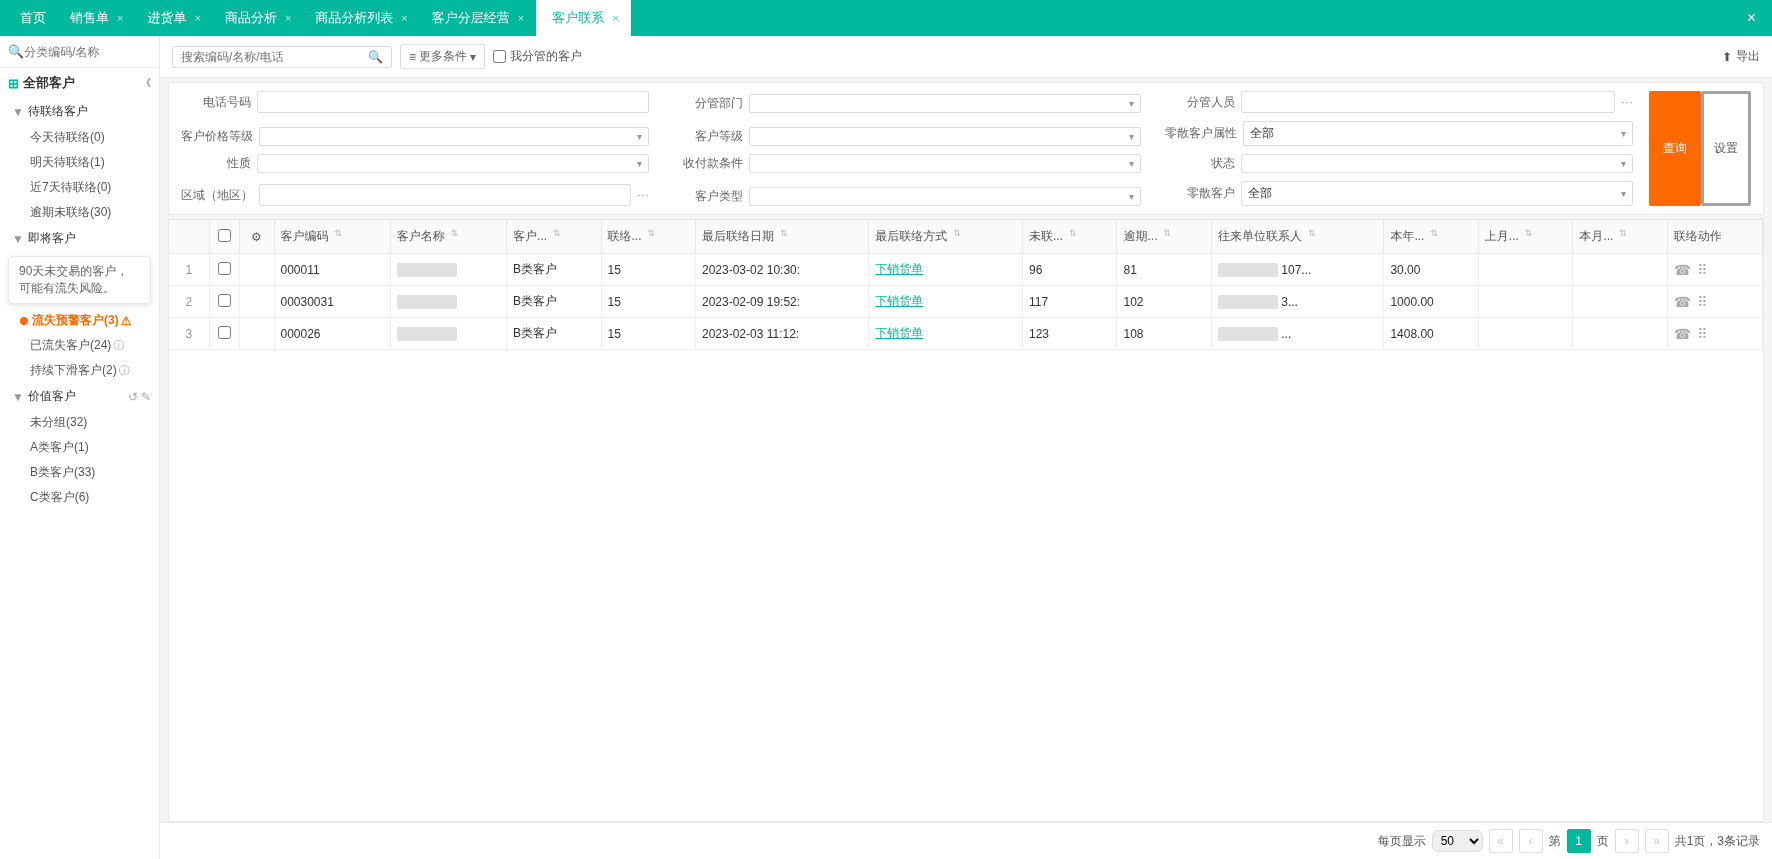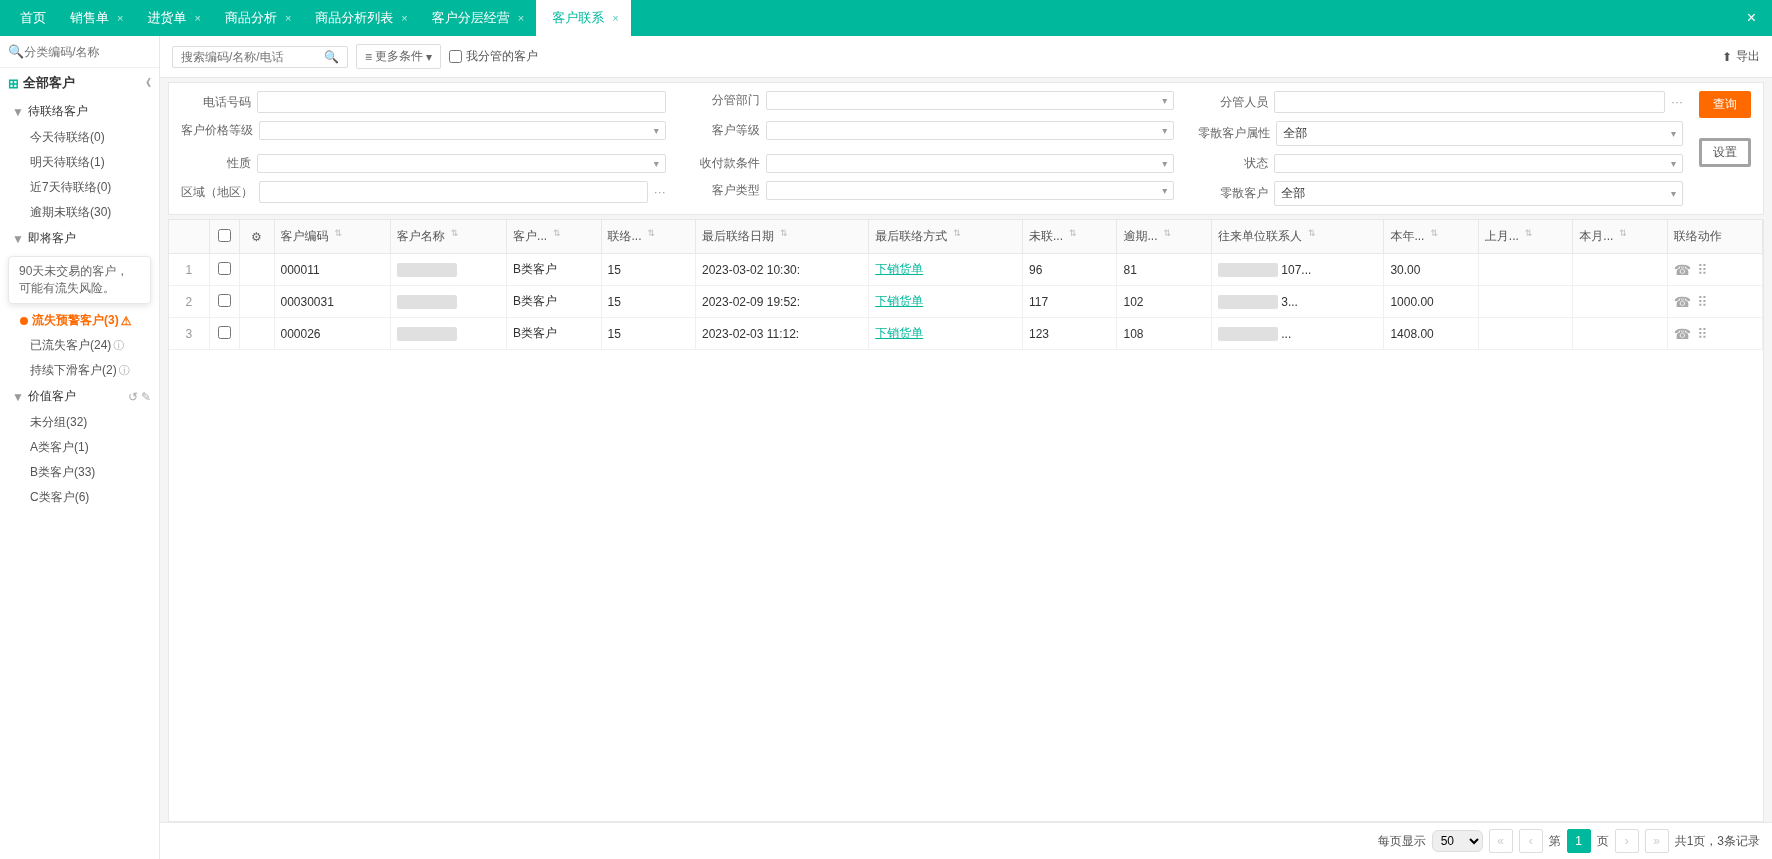--- a/index.html
+++ b/index.html
@@ -125,21 +125,21 @@
       align-items: center;
       gap: 8px;
       border-bottom: 1px solid #e8e8e8;
     }
     .search-input-wrap {
       display: flex;
       align-items: center;
       border: 1px solid #ddd;
       border-radius: 2px;
       padding: 3px 8px;
-      width: 176px;
+      width: 220px;
     }
     .search-input-wrap input {
       border: none;
       outline: none;
       font-size: 12px;
       color: #999;
       width: 100%;
     }
     .search-input-wrap .search-icon { color: #ff6a00; cursor: pointer; }
     .filter-btn {
@@ -173,21 +173,21 @@
 
     
     .filter-form {
       background: #fff;
       border: 1px solid #e8e8e8;
       margin: 4px 8px;
       padding: 8px 12px;
     }
     .filter-row {
       display: flex;
-      align-items: flex-start;
+      align-items: flex-end;
       margin-bottom: 8px;
       gap: 24px;
     }
     .filter-row:last-child { margin-bottom: 0; }
     .filter-field {
       display: flex;
       align-items: center;
       flex: 1;
       gap: 6px;
     }
@@ -263,22 +263,22 @@
     .col-checkbox { text-align: center; width: 30px; }
     .col-settings { text-align: center; width: 35px; cursor: pointer; color: #666; }
     .link-text { color: #00b89c; cursor: pointer; text-decoration: underline; }
     .action-icons { display: flex; gap: 6px; align-items: center; }
     .action-icon { color: #aaa; cursor: pointer; font-size: 14px; }
     .sort-icon { font-size: 9px; color: #bbb; margin-left: 2px; }
 
     
     .search-action-btns {
       display: flex;
-      flex-direction: column;
-      gap: 20px;
+      flex-direction: row;
+      gap: 0;
       margin-left: 8px;
     }
     .btn-query {
       background: #ff6a00;
       color: #fff;
       border: none;
       border-radius: 2px;
       padding: 5px 14px;
       font-size: 12px;
       cursor: pointer;

